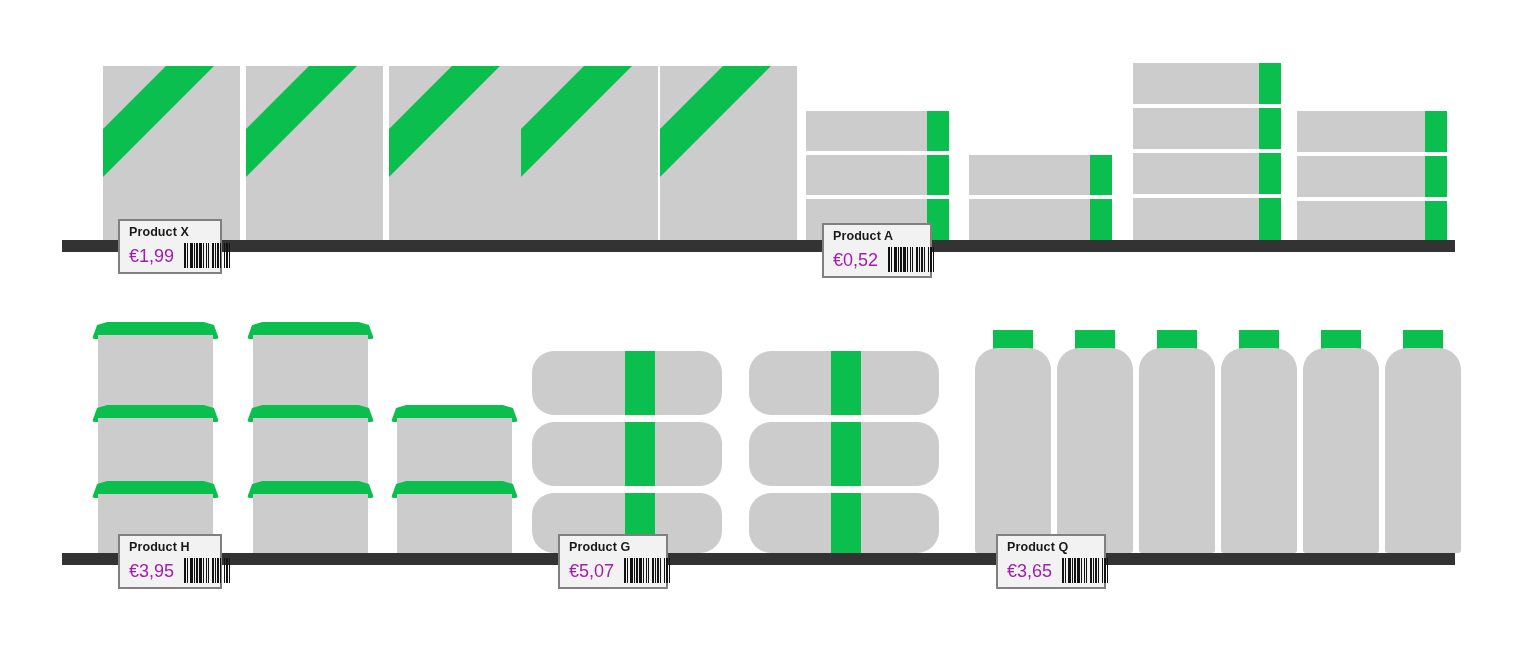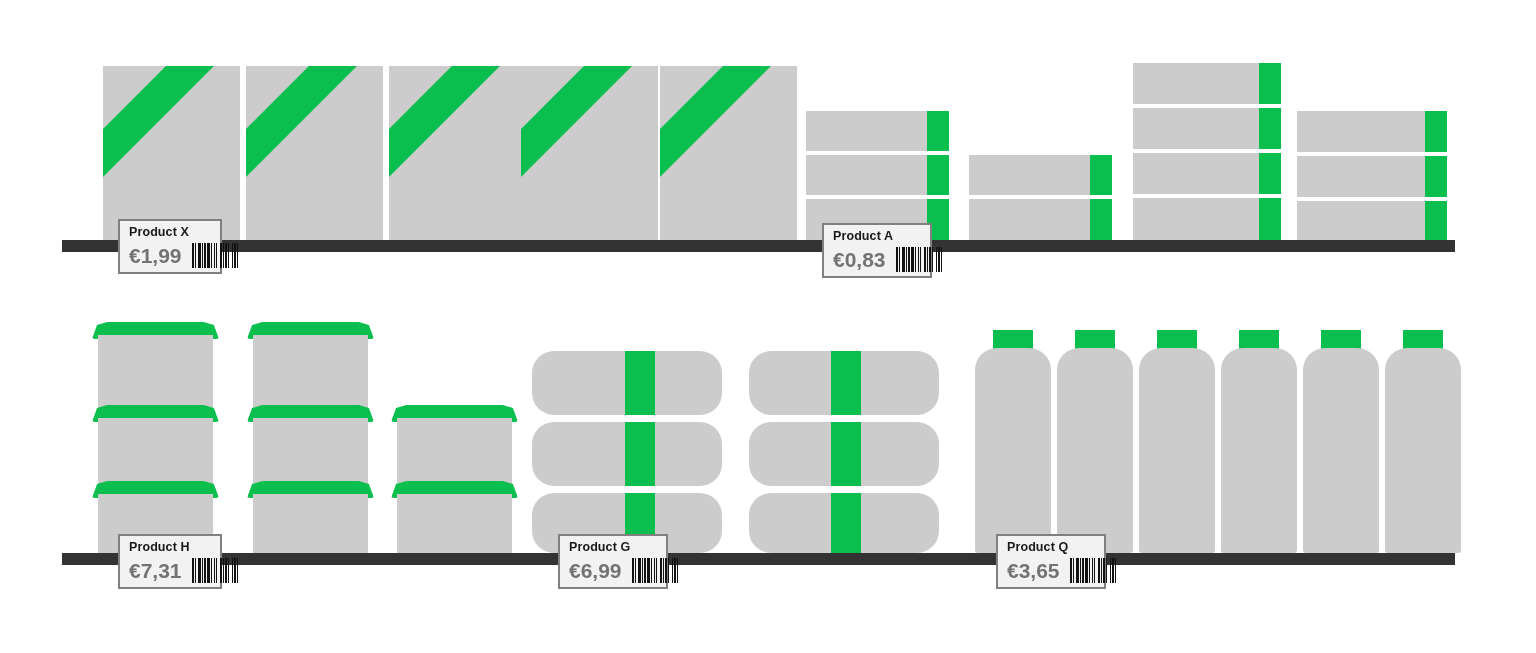--- a/index.html
+++ b/index.html
@@ -131,23 +131,23 @@
     color: #1a1a1a;
     line-height: 1;
     letter-spacing: 0.1px;
   }
   .pl-row {
     display: flex;
     align-items: center;
     gap: 10px;
   }
   .price-label .pl-price {
-    font-size: 21px;
-    font-weight: bold;
-    color: #737373;
+    font-size: 18px;
+    font-weight: normal;
+    color: #a21caf;
     line-height: 1;
     white-space: nowrap;
   }
   .barcode {
     display: flex;
     align-items: flex-end;
     height: 25px;
     gap: 0;
   }
   .barcode i {
@@ -354,21 +354,21 @@
           <i style="width: 1px; background: transparent;"></i>
           <i style="width: 1px; background: rgb(17, 17, 17);"></i>
           <i style="width: 1px; background: transparent;"></i>
         </div>
     </div>
   </div>
 
   <div class="price-label" style="left:822px; top:223px; width:110px; height:55px;">
     <div class="pl-name">Product A</div>
     <div class="pl-row">
-      <div class="pl-price">€0,83</div>
+      <div class="pl-price">€0,52</div>
       <div class="barcode">
           <i style="width: 2px; background: rgb(17, 17, 17);"></i>
           <i style="width: 1px; background: transparent;"></i>
           <i style="width: 1px; background: rgb(17, 17, 17);"></i>
           <i style="width: 2px; background: transparent;"></i>
           <i style="width: 3px; background: rgb(17, 17, 17);"></i>
           <i style="width: 1px; background: transparent;"></i>
           <i style="width: 1px; background: rgb(17, 17, 17);"></i>
           <i style="width: 1px; background: transparent;"></i>
           <i style="width: 2px; background: rgb(17, 17, 17);"></i>
@@ -395,21 +395,21 @@
           <i style="width: 1px; background: transparent;"></i>
           <i style="width: 1px; background: rgb(17, 17, 17);"></i>
           <i style="width: 1px; background: transparent;"></i>
         </div>
     </div>
   </div>
 
   <div class="price-label" style="left:118px; top:534px; width:104px; height:55px;">
     <div class="pl-name">Product H</div>
     <div class="pl-row">
-      <div class="pl-price">€7,31</div>
+      <div class="pl-price">€3,95</div>
       <div class="barcode">
           <i style="width: 2px; background: rgb(17, 17, 17);"></i>
           <i style="width: 1px; background: transparent;"></i>
           <i style="width: 1px; background: rgb(17, 17, 17);"></i>
           <i style="width: 2px; background: transparent;"></i>
           <i style="width: 3px; background: rgb(17, 17, 17);"></i>
           <i style="width: 1px; background: transparent;"></i>
           <i style="width: 1px; background: rgb(17, 17, 17);"></i>
           <i style="width: 1px; background: transparent;"></i>
           <i style="width: 2px; background: rgb(17, 17, 17);"></i>
@@ -436,21 +436,21 @@
           <i style="width: 1px; background: transparent;"></i>
           <i style="width: 1px; background: rgb(17, 17, 17);"></i>
           <i style="width: 1px; background: transparent;"></i>
         </div>
     </div>
   </div>
 
   <div class="price-label" style="left:558px; top:534px; width:110px; height:55px;">
     <div class="pl-name">Product G</div>
     <div class="pl-row">
-      <div class="pl-price">€6,99</div>
+      <div class="pl-price">€5,07</div>
       <div class="barcode">
           <i style="width: 2px; background: rgb(17, 17, 17);"></i>
           <i style="width: 1px; background: transparent;"></i>
           <i style="width: 1px; background: rgb(17, 17, 17);"></i>
           <i style="width: 2px; background: transparent;"></i>
           <i style="width: 3px; background: rgb(17, 17, 17);"></i>
           <i style="width: 1px; background: transparent;"></i>
           <i style="width: 1px; background: rgb(17, 17, 17);"></i>
           <i style="width: 1px; background: transparent;"></i>
           <i style="width: 2px; background: rgb(17, 17, 17);"></i>

